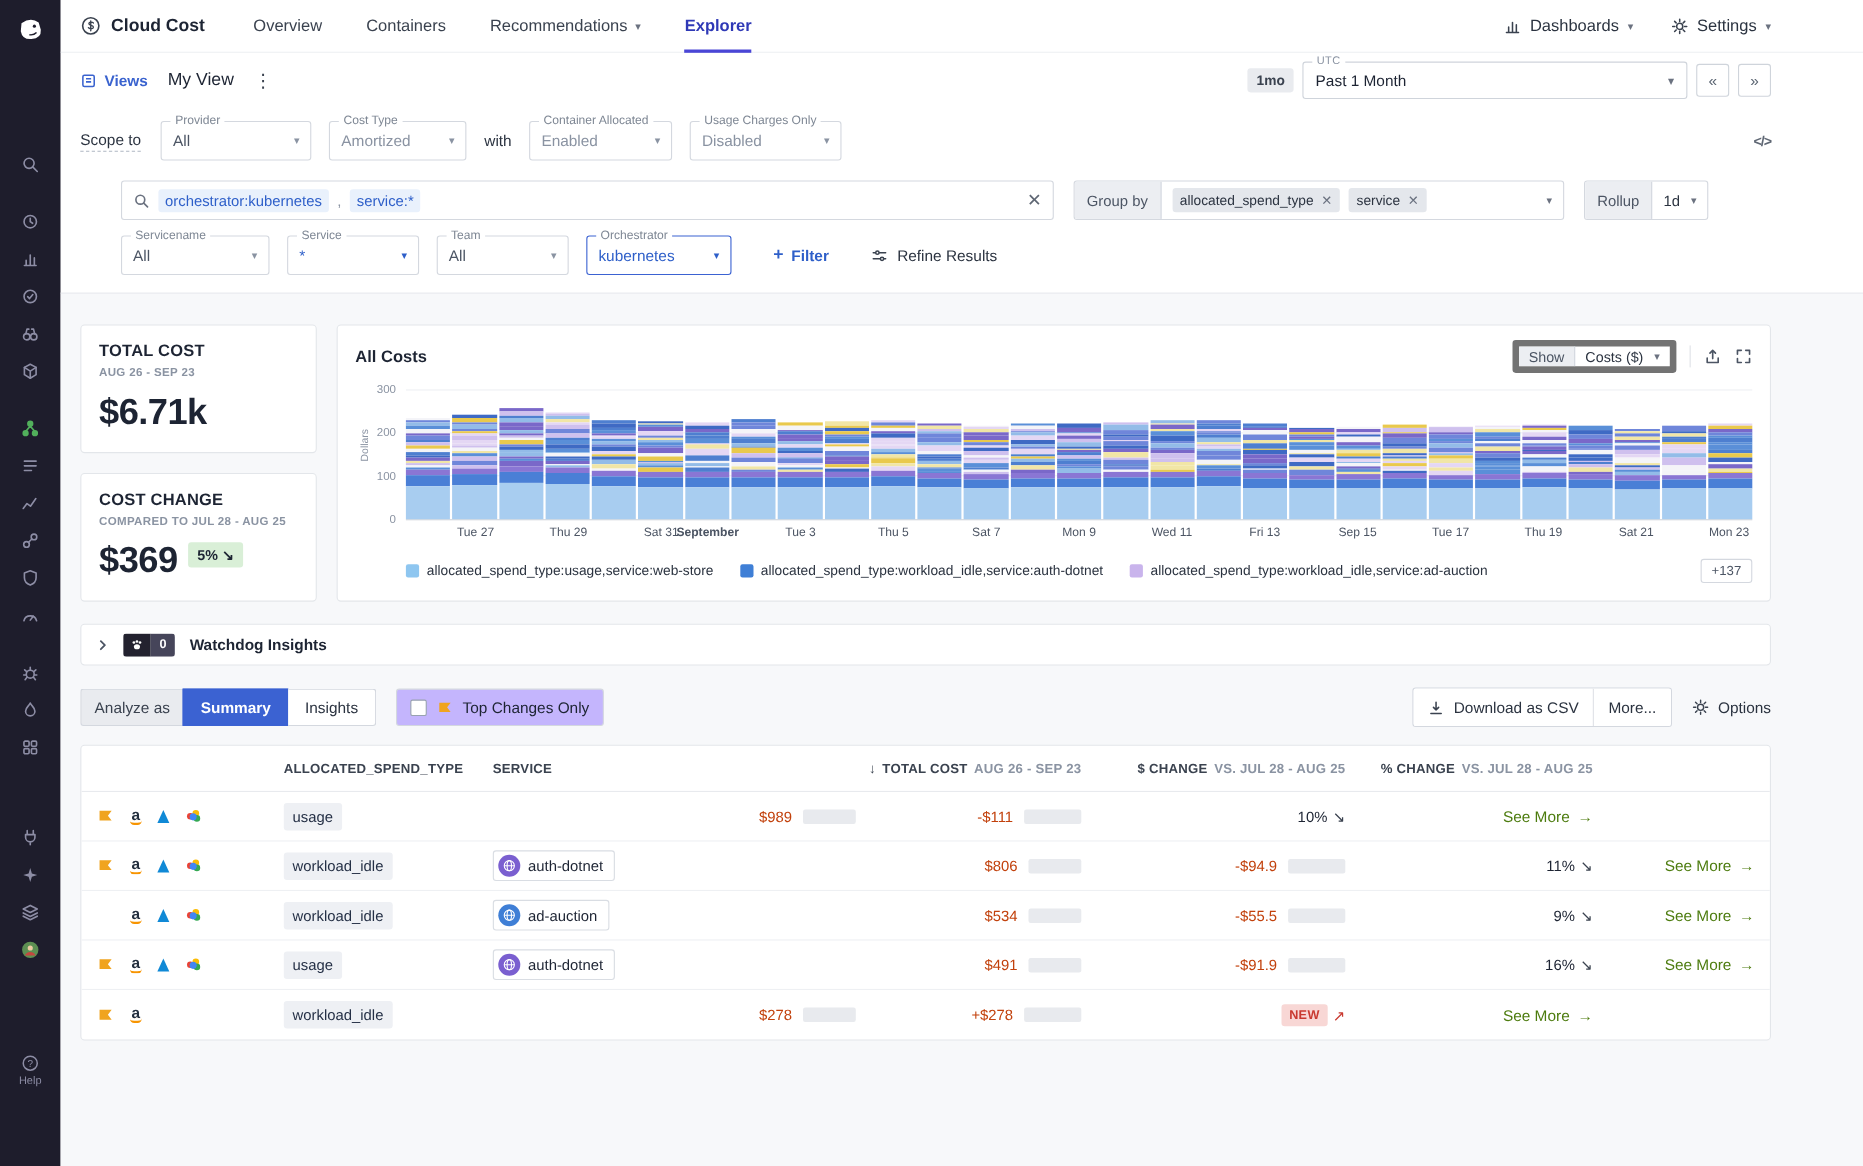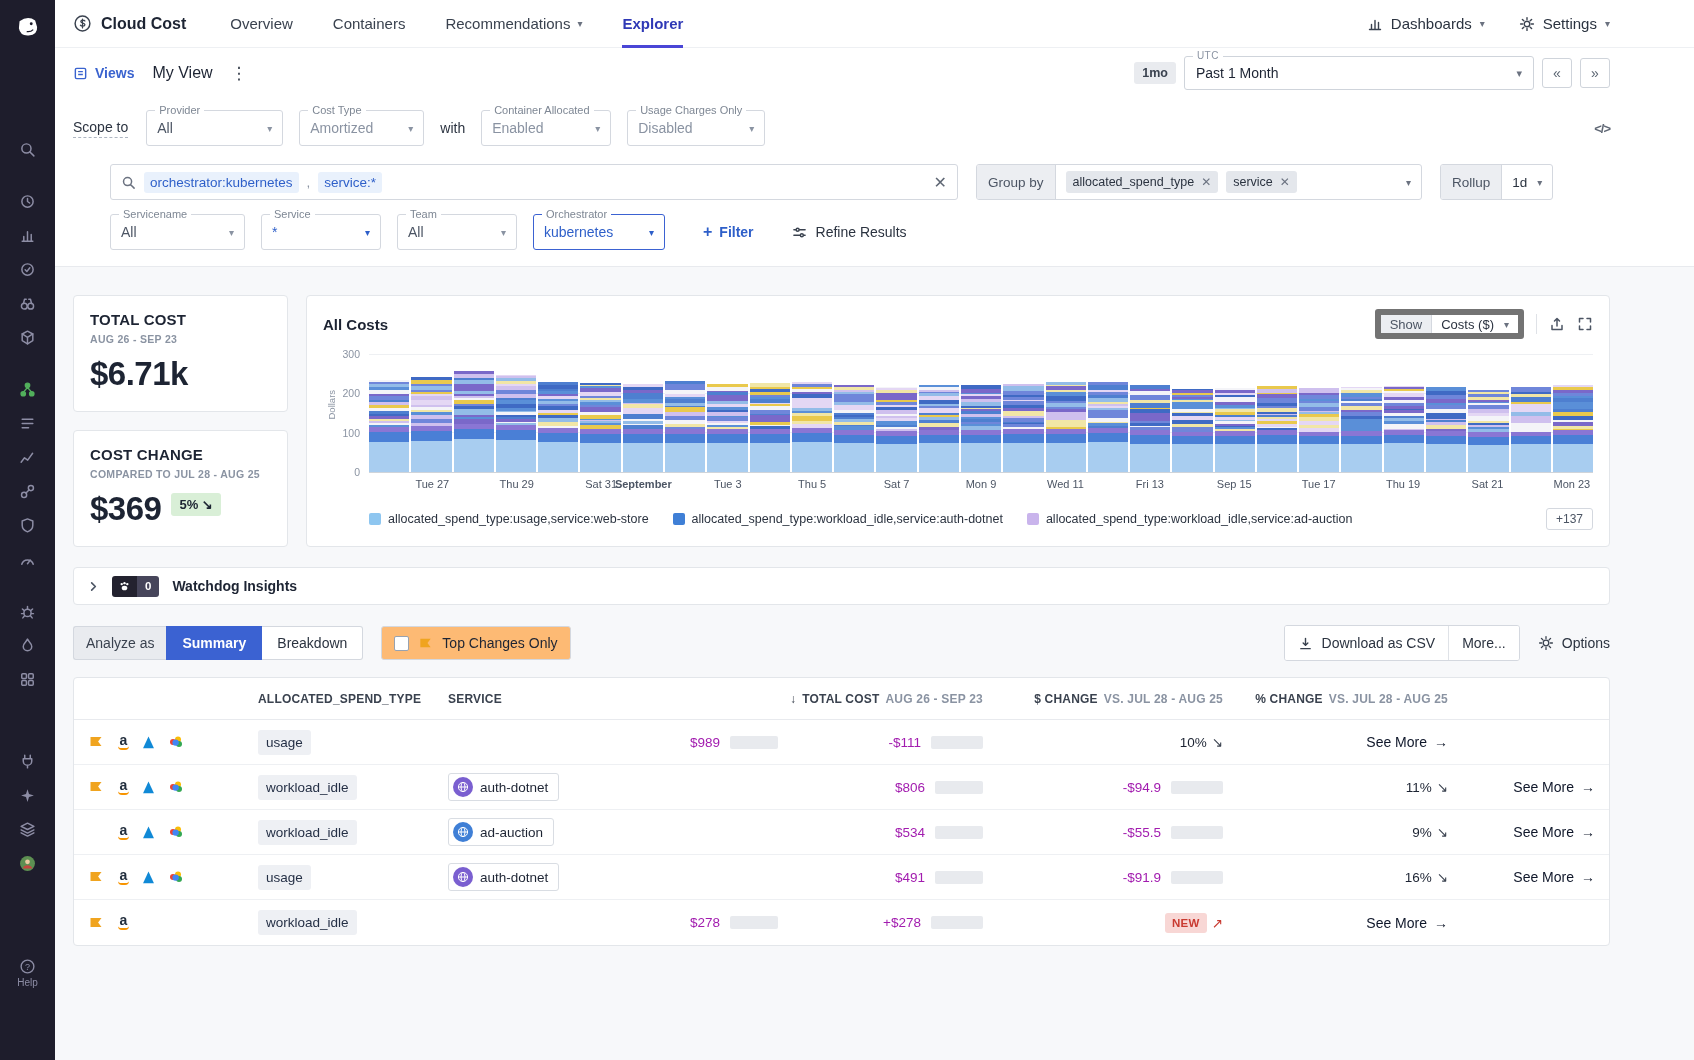--- a/index.html
+++ b/index.html
@@ -116,21 +116,21 @@
   .wd-badge{display:flex;border-radius:3px;overflow:hidden;height:21px}
   .wd-paw{background:#23222f;width:25px;display:flex;align-items:center;justify-content:center}
   .wd-count{background:#46455a;color:#fff;font-size:11.5px;display:flex;align-items:center;padding:0 8px;font-weight:600}
   .wd-label{font-size:14px;font-weight:700}
   
   .analyzerow{display:flex;align-items:center;margin-top:20px}
   .an-label{background:#e9ebef;border:1px solid #d4d8df;border-right:0;border-radius:3px 0 0 3px;height:34px;display:flex;align-items:center;padding:0 12px;font-size:14px;color:#3a424f}
   .an-tab{height:34px;display:flex;align-items:center;padding:0 15px;font-size:14px;cursor:pointer;border:1px solid #d4d8df;background:#fff;color:#2b3340}
   .an-tab.active{background:#3b62d2;border-color:#3b62d2;color:#fff;font-weight:600}
   .an-tab.last{border-left:0;border-radius:0 3px 3px 0}
-  .topchanges{margin-left:18px;height:34px;border:1px solid #d4d8df;border-radius:3px;background:#fdba74;display:flex;align-items:center;gap:9px;padding:0 12px;font-size:14px;cursor:pointer}
+  .topchanges{margin-left:18px;height:34px;border:1px solid #d4d8df;border-radius:3px;background:#c4b5fd;display:flex;align-items:center;gap:9px;padding:0 12px;font-size:14px;cursor:pointer}
   .checkbox{width:15px;height:15px;border:1px solid #98a2b0;border-radius:2px;background:#fff;cursor:pointer}
   .right-actions{margin-left:auto;display:flex;align-items:center}
   .btn-group{display:flex;border:1px solid #d4d8df;border-radius:3px;overflow:hidden;background:#fff}
   .gbtn{height:34px;display:flex;align-items:center;gap:9px;padding:0 13px;font-size:14px;color:#2b3340;cursor:pointer;background:#fff}
   .gbtn+.gbtn{border-left:1px solid #dfe2e7}
   .gbtn svg{width:15px;height:15px;stroke:#3a424f;fill:none;stroke-width:1.5;stroke-linecap:round;stroke-linejoin:round}
   .options{display:flex;align-items:center;gap:8px;font-size:14px;color:#2b3340;margin-left:18px;cursor:pointer}
   .options svg{width:16px;height:16px;stroke:#3a424f;fill:none;stroke-width:1.3;stroke-linecap:round}
   
   .tablecard{margin-top:16px;background:#fff;border:1px solid #e3e6ea;border-radius:4px;overflow:hidden}
@@ -143,29 +143,29 @@
   .trow:last-child{border-bottom:0}
   .c-flag svg{width:16px;height:16px}
   .c-prov{display:flex;align-items:center;gap:12px}
   .aws{font-weight:700;font-size:14px;color:#232f3e;display:inline-flex;flex-direction:column;align-items:center;line-height:11px}
   .aws i{width:11px;height:4px;border-bottom:2px solid #f79400;border-radius:0 0 9px 9px;display:block}
   .spend-chip{background:#eef0f4;border-radius:3px;padding:5px 8px;font-size:13.5px;color:#253046;display:inline-block;cursor:pointer}
   .svc-chip{display:inline-flex;align-items:center;gap:7px;border:1px solid #d9dde3;border-radius:3px;padding:3px 10px 3px 4px;font-size:13.5px;background:#fff;cursor:pointer;max-width:320px;white-space:nowrap}
   .svc-icon{width:20px;height:20px;border-radius:50%;display:flex;align-items:center;justify-content:center;flex-shrink:0}
   .svc-icon.square{border-radius:4px}
   .num-cell{display:flex;align-items:center;justify-content:flex-end;gap:10px}
-  .num-val{font-size:13.5px;color:#a21caf}
+  .num-val{font-size:13.5px;color:#c2410c}
   .track{width:48px;height:13px;background:#e8eaee;border-radius:2px;overflow:hidden;flex-shrink:0}
   .track-lg{width:52px}
   .fill{height:100%;background:#4a7fd6}
   .pct-cell{display:flex;justify-content:flex-end;align-items:center;gap:5px;font-size:13.5px}
   .dir{color:#3a424f}
   .dir.red{color:#c93a31}
   .new-badge{background:#f8d7d5;color:#c93a31;font-size:11.5px;font-weight:700;padding:4px 7px;border-radius:3px;letter-spacing:.3px}
-  .see-more{color:#0f172a;font-size:14px;display:flex;justify-content:flex-end;align-items:center;gap:7px;cursor:pointer}
+  .see-more{color:#4d7c0f;font-size:14px;display:flex;justify-content:flex-end;align-items:center;gap:7px;cursor:pointer}
 </style>
 </head>
 <body>
 
 <div class="sidebar">
   <div class="logo">
     <svg viewBox="0 0 20 20" width="26" height="26">
         <path d="M3.5 5.5 Q10 1 15.5 5 L17 10 Q17.5 16 10.5 16.5 Q4 17 3 11 Z" fill="#fff"></path>
         <circle cx="12.5" cy="7.5" r="1.1" fill="#1e1d2c"></circle>
         <path d="M14 12 q-2 2 -5 1.5" stroke="#1e1d2c" stroke-width="1" fill="none"></path>
@@ -1181,21 +1181,21 @@
             </svg>
         </span>
         <span class="wd-count">0</span>
       </span>
       <span class="wd-label">Watchdog Insights</span>
     </div>
 
     <div class="analyzerow">
       <span class="an-label">Analyze as</span>
       <span class="an-tab active">Summary</span>
-      <span class="an-tab last">Breakdown</span>
+      <span class="an-tab last">Insights</span>
       <span class="topchanges">
         <span class="checkbox"></span>
         <svg viewBox="0 0 16 16" width="15" height="15">
             <path d="M2.5 3h11l-3.4 4.5L13.5 12h-11z" fill="#f0a41f"></path>
           </svg>
         <span>Top Changes Only</span>
       </span>
       <div class="right-actions">
         <div class="btn-group">
           <span class="gbtn">

